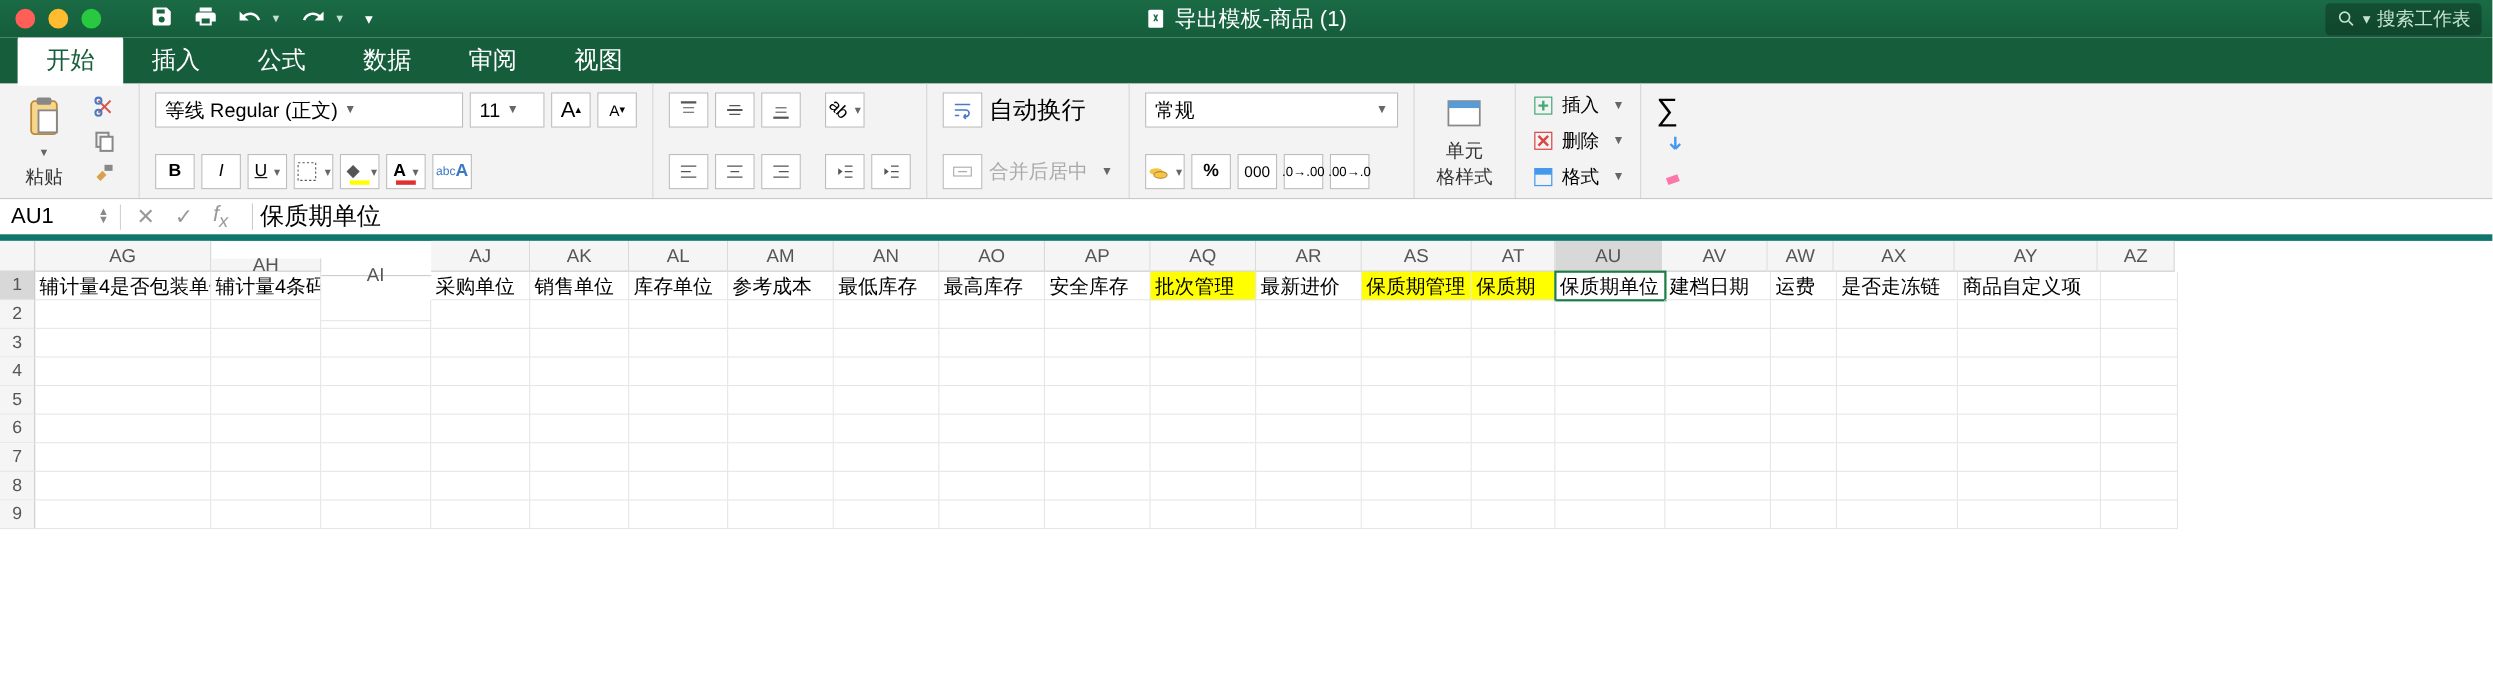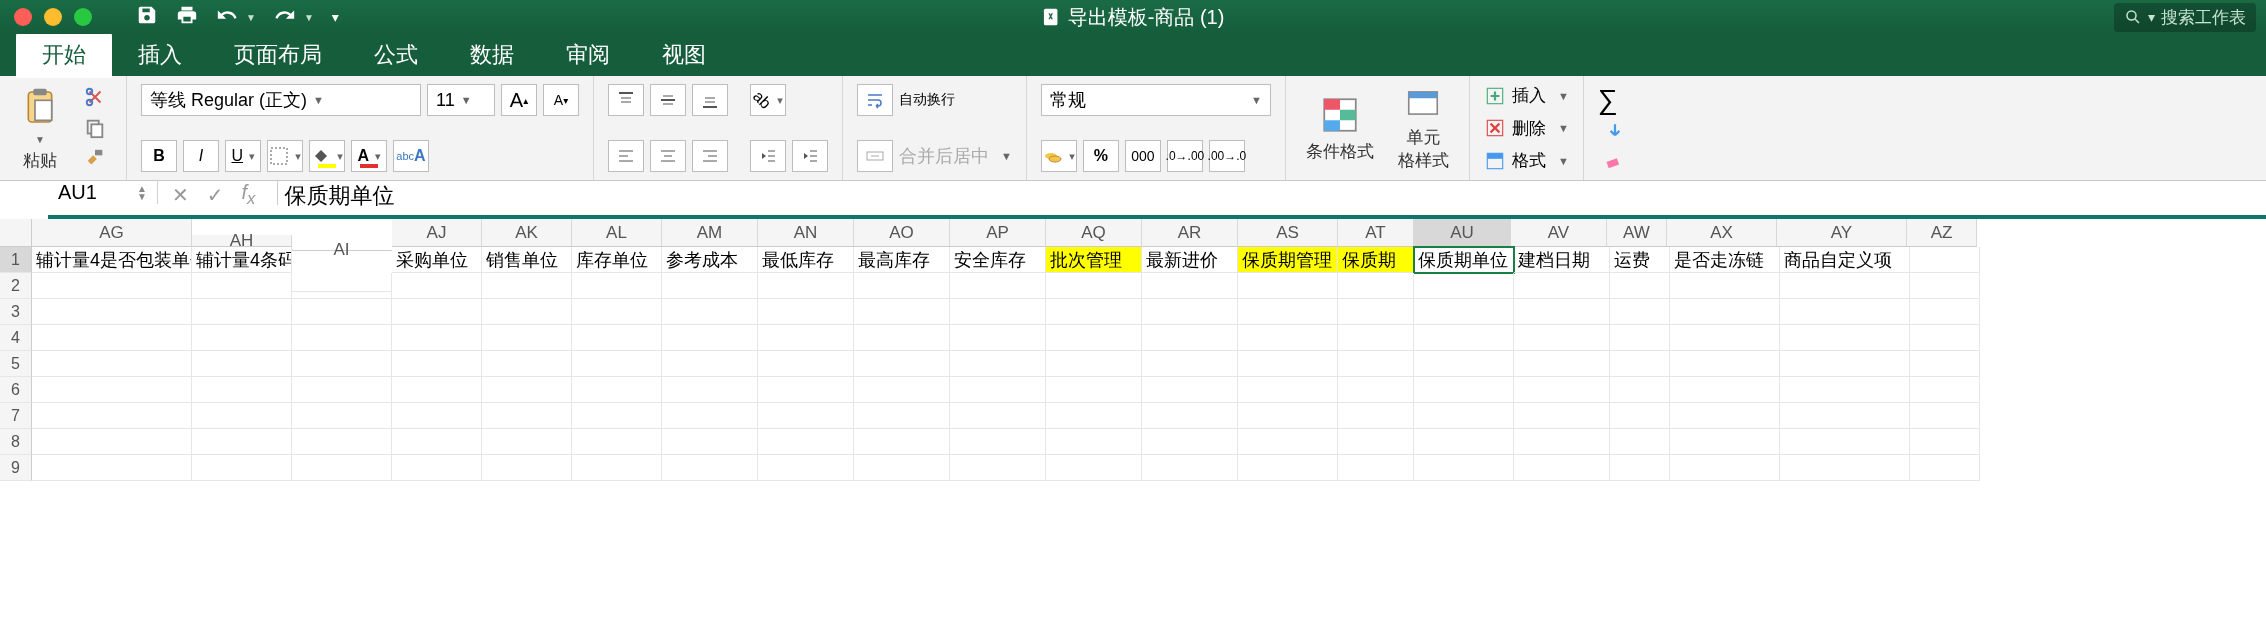--- a/index.html
+++ b/index.html
@@ -33,21 +33,21 @@
   .stack{display:flex; flex-direction:column; justify-content:space-between; gap:4px;}
   .rowflex{display:flex; align-items:center; gap:6px;}
   .dd{height:32px; border:1px solid #bdbdbd; background:#fff; display:flex; align-items:center; padding:0 8px; font-size:18px;}
   .ddarrow{font-size:11px; color:#666; margin-left:6px;}
   .sq{width:36px;height:32px;border:1px solid #bdbdbd;background:#fff;display:flex;align-items:center;justify-content:center;}
   .sq svg{width:20px;height:20px;}
   .disabled{color:#aaa;}
   .disabled svg{fill:#aaa;stroke:#aaa;}
 
   
-  .fbar{height:38px; display:flex; align-items:flex-start; border-bottom:4px solid #0f766e;margin-left:48px;}
+  .fbar{height:38px; display:flex; align-items:center; border-bottom:6px solid #0f766e;}
   .namebox{width:110px; padding:0 10px; font-size:20px; border-right:1px solid #d0d0d0; display:flex; align-items:center; justify-content:space-between;}
   .namebox .sp{display:flex;flex-direction:column;font-size:10px;color:#888;line-height:8px;}
   .fctrls{display:flex; gap:18px; padding:0 14px; align-items:center;}
   .fctrls span{font-size:20px; color:#999;}
   .fx{font-style:italic; color:#666; font-size:20px; margin-right:8px;}
   .finput{font-size:22px; padding:0 6px;}
 
   
   .grid{position:relative;}
   .corner{position:absolute;left:0;top:0;width:32px;height:28px;background:#f5f5f5;border-right:1px solid #ccc;border-bottom:1px solid #ccc;}
@@ -103,21 +103,20 @@
         <line x1="15" y1="15" x2="20" y2="20" stroke="#c4e3d2" stroke-width="2"></line>
       </svg>
     <span style="font-size:14px;">▾</span>
     <span>搜索工作表</span>
   </div>
 </div>
 
 <div class="tabrow" id="tabs">
     <div class="tab active">开始</div>
     <div class="tab">插入</div>
-    <div class="tab">页面布局</div>
     <div class="tab">公式</div>
     <div class="tab">数据</div>
     <div class="tab">审阅</div>
     <div class="tab">视图</div>
   </div>
 
 <div class="ribbon">
 
   <div class="group">
     <div class="bigbtn">
@@ -284,21 +283,21 @@
   </div>
 
   <div class="group">
     <div class="stack" style="gap:10px;">
       <div class="rowflex">
         <div class="sq">
             <svg viewBox="0 0 20 20">
               <path d="M3 5h14M3 10h10a3 3 0 0 1 0 6h-2m0 0l2-2m-2 2l2 2M3 15h4" fill="none" stroke="#4a7ac7" stroke-width="1.5"></path>
             </svg>
           </div>
-        <span style="font-size:14px;">自动换行</span>
+        <span style="font-size:22px;">自动换行</span>
       </div>
       <div class="rowflex disabled">
         <div class="sq">
             <svg viewBox="0 0 20 20">
               <rect x="2" y="6" width="16" height="8" fill="none" stroke="#aaa"></rect>
               <path d="M6 10h8" stroke="#aaa"></path>
             </svg>
           </div>
         <span style="font-size:18px;">合并后居中</span>
           <span class="ddarrow">▼</span>
@@ -330,29 +329,20 @@
             <span style="font-size:12px;">.0→.00</span>
           </div>
         <div class="sq">
             <span style="font-size:12px;">.00→.0</span>
           </div>
       </div>
     </div>
   </div>
 
   <div class="group">
-    <div class="bigbtn">
-      <svg width="42" height="42" viewBox="0 0 24 24">
-          <rect x="3" y="3" width="18" height="18" fill="#fff" stroke="#888"></rect>
-          <rect x="3" y="3" width="9" height="6" fill="#e56"></rect>
-          <rect x="12" y="9" width="9" height="6" fill="#5b9"></rect>
-          <rect x="3" y="15" width="9" height="6" fill="#5ae"></rect>
-        </svg>
-      <span class="lbl">条件格式</span>
-    </div>
     <div class="bigbtn">
       <svg width="42" height="42" viewBox="0 0 24 24">
           <rect x="3" y="5" width="18" height="14" fill="#fff" stroke="#888"></rect>
           <rect x="3" y="5" width="18" height="4" fill="#5b9bd5"></rect>
         </svg>
       <span class="lbl" style="white-space:pre;text-align:center;">单元
 格样式</span>
     </div>
   </div>
 

